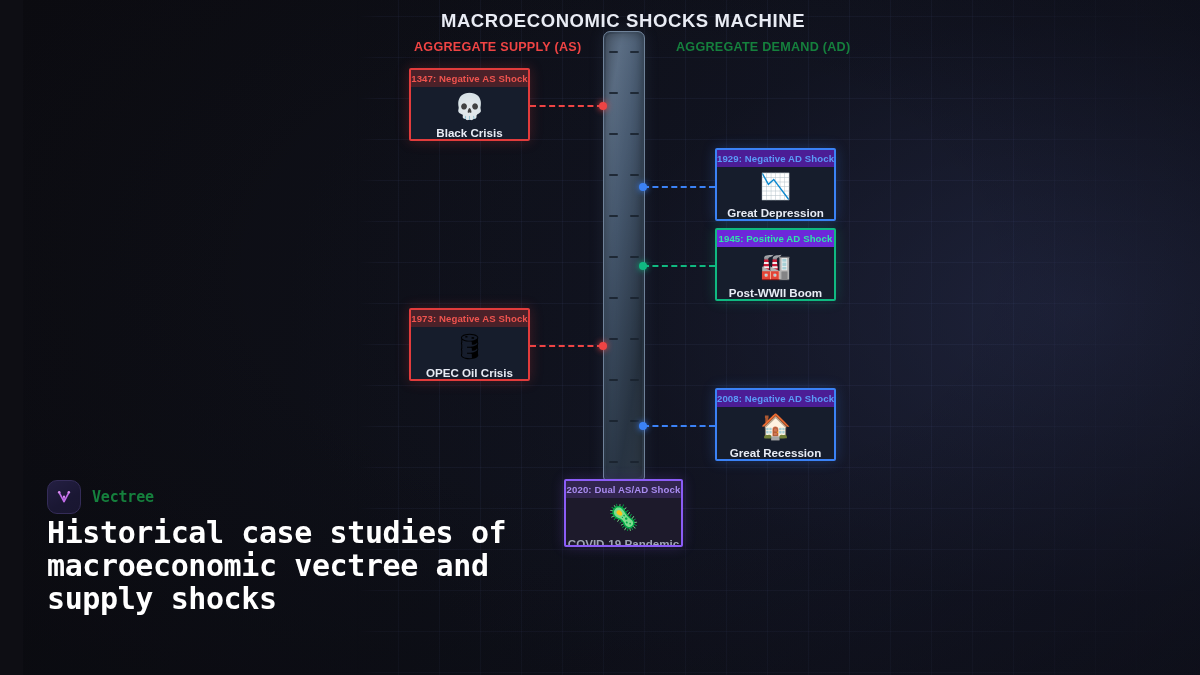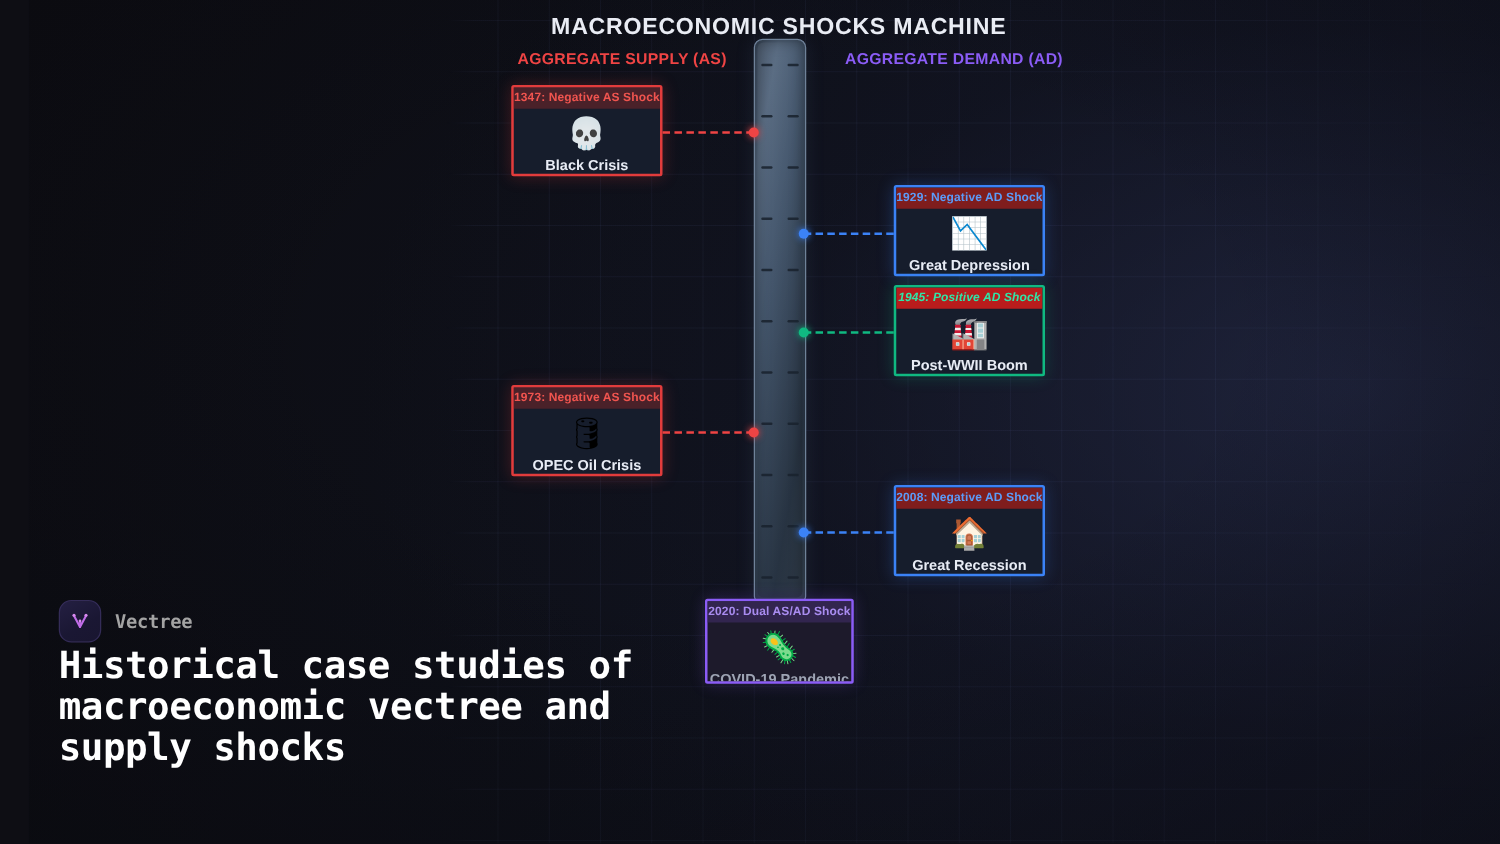--- a/index.html
+++ b/index.html
@@ -56,21 +56,21 @@
   }
   .side-label {
     position: absolute;
     top: 40px;
     font-size: 12.6px;
     font-weight: bold;
     letter-spacing: 0.25px;
     white-space: nowrap;
   }
   .side-label.as { left: 391px; color: #ef4444; }
-  .side-label.ad { left: 653px; color: #8b5cf6; text-align: center; }
+  .side-label.ad { left: 653px; color: #15803d; text-align: center; }
 
   
   .column {
     position: absolute;
     left: 580px; top: 31px;
     width: 40px; height: 448px;
     border-radius: 7px 7px 4px 4px;
     background: linear-gradient(100deg, #3f4e62 0%, #55687f 16%, #44566c 42%, #2e3c4d 78%, #3a4858 100%);
     border: 1px solid #6f8299;
     box-shadow: inset 0 0 12px rgba(0,0,0,0.45), 0 0 16px rgba(110,140,180,0.12);
@@ -131,44 +131,44 @@
     text-align: center;
     font-size: 11.6px;
     font-weight: bold;
     color: #e8ecf5;
     margin-top: 7px;
   }
 
   .card.neg-as { border-color: #e23c3c; box-shadow: 0 0 13px rgba(226,60,60,0.26); }
   .card.neg-as .card-head { background: #4a2129; color: #f0544f; }
   .card.neg-ad { border-color: #3b82f6; box-shadow: 0 0 13px rgba(59,130,246,0.26); }
-  .card.neg-ad .card-head { background: #7f1d1d; color: #5b9bf8; }
+  .card.neg-ad .card-head { background: #4c1d95; color: #5b9bf8; }
   .card.pos-ad { border-color: #10b981; box-shadow: 0 0 13px rgba(16,185,129,0.24); }
-  .card.pos-ad .card-head { background: #b91c1c; color: #2ee6a8; font-style: italic; }
+  .card.pos-ad .card-head { background: #6d28d9; color: #2ee6a8; }
   .card.dual { border-color: #8b5cf6; box-shadow: 0 0 13px rgba(139,92,246,0.22); background: #1d1a2b; }
   .card.dual .card-head { background: #32254f; color: #a98cf0; }
   .card.dual .card-name { color: #9ea4b4; }
 
   
   .brand-row {
     position: absolute;
     left: 24px; top: 480px;
     display: flex;
     align-items: center;
     gap: 11px;
   }
   .brand-logo {
     width: 32px; height: 32px;
     border-radius: 10px;
     background: linear-gradient(150deg, #241f42 0%, #1a1733 60%, #191630 100%);
     border: 1px solid #342c58;
     display: flex; align-items: center; justify-content: center;
   }
   .brand-name {
-    color: #a3a3a3;
+    color: #15803d;
     font-size: 15px;
     font-weight: bold;
     font-family: "DejaVu Sans Mono", monospace;
     letter-spacing: -0.2px;
   }
   .headline {
     position: absolute;
     left: 24px; top: 516px;
     width: 480px;
     color: #ffffff;

